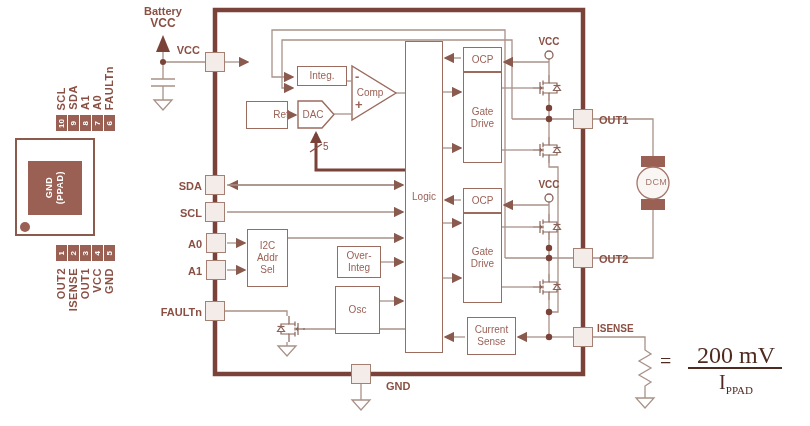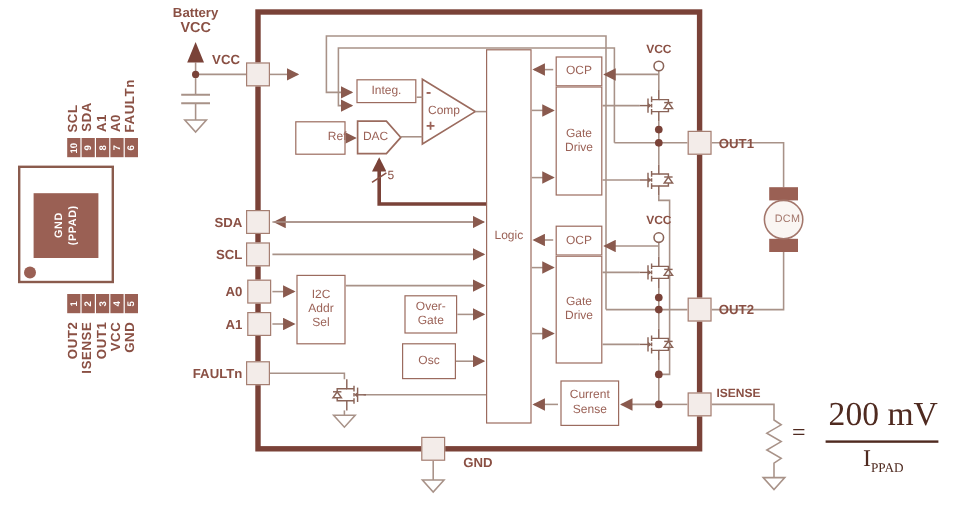--- a/index.html
+++ b/index.html
@@ -249,34 +249,34 @@
   <div class="blk" style="left:463px;top:47px;width:39px;height:25px;">OCP</div>
   <div class="blk" style="left:463px;top:72px;width:39px;height:91px;">Gate
 Drive</div>
   <div class="blk" style="left:463px;top:188px;width:39px;height:25px;">OCP</div>
   <div class="blk" style="left:463px;top:213px;width:39px;height:90px;">Gate
 Drive</div>
   <div class="blk" style="left:247px;top:229px;width:41px;height:58px;">I2C
 Addr
 Sel</div>
   <div class="blk" style="left:337px;top:246px;width:44px;height:32px;">Over-
-Gate</div>
-  <div class="blk" style="left:335px;top:286px;width:45px;height:30px;">Osc</div>
+Integ</div>
+  <div class="blk" style="left:335px;top:286px;width:45px;height:48px;">Osc</div>
   <div class="blk" style="left:467px;top:317px;width:49px;height:38px;">Current
 Sense</div>
 
   <div class="free ct" style="left:350px;top:87px;width:40px;">Comp</div>
   <div class="free" style="left:355px;top:70px;font-size:13px;font-weight:bold;">-</div>
   <div class="free" style="left:355px;top:98px;font-size:13px;font-weight:bold;">+</div>
   <div class="free ct" style="left:298px;top:109px;width:30px;">DAC</div>
 
   <div class="lbl ct" style="left:535px;top:36px;width:28px;font-size:10px;">VCC</div>
   <div class="lbl ct" style="left:535px;top:179px;width:28px;font-size:10px;">VCC</div>
   <div class="free" style="left:323px;top:141px;color:#8a5044;">5</div>
 
   <div class="free ct" style="left:639px;top:178px;width:28px;font-size:9px;color:#a3766b;letter-spacing:.3px;text-align:right;">DCM</div>
 
   <div class="serif" style="left:660px;top:350px;font-size:20px;">=</div>
-  <div class="serif it ct" style="left:690px;top:330px;width:92px;font-size:28px;">200 mV</div>
+  <div class="serif it ct" style="left:690px;top:342px;width:92px;font-size:24px;">200 mV</div>
   <div style="position:absolute;left:688px;top:367px;width:94px;height:2px;background:#4f2a20;"></div>
   <div class="serif ct" style="left:690px;top:371px;width:92px;font-size:20px;"><span class="it">I</span><sub class="it" style="font-size:11px;">PPAD</sub></div>
 
 </div>
 
 </body></html>

